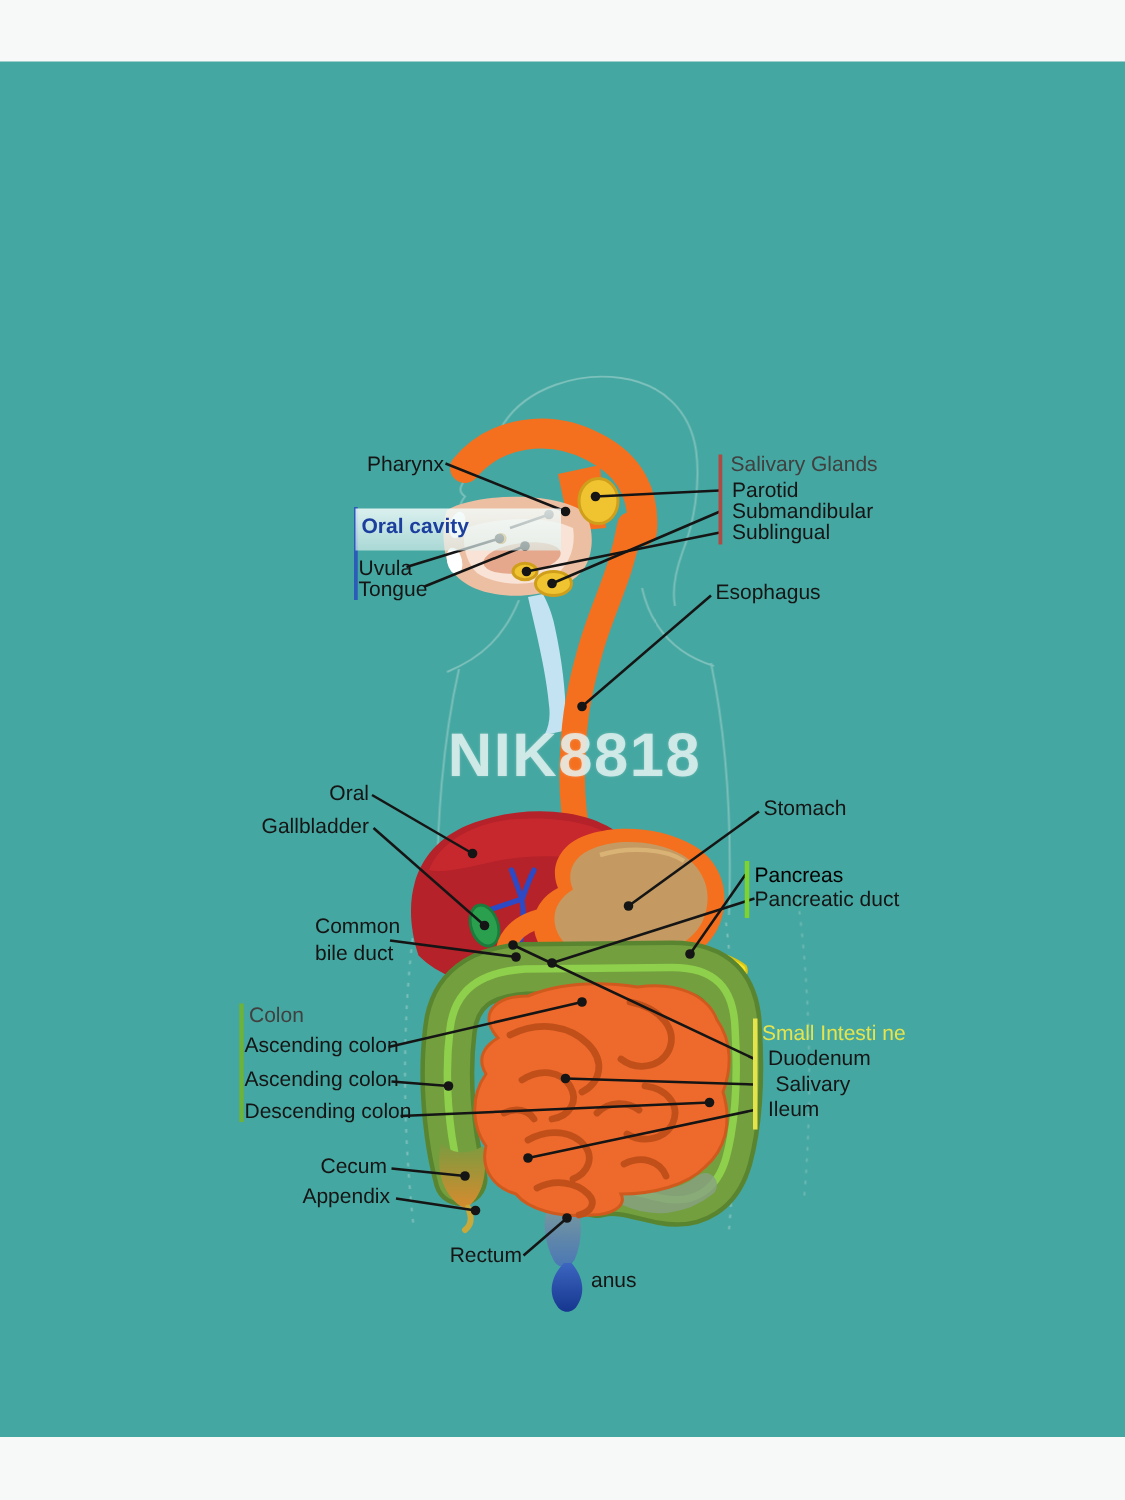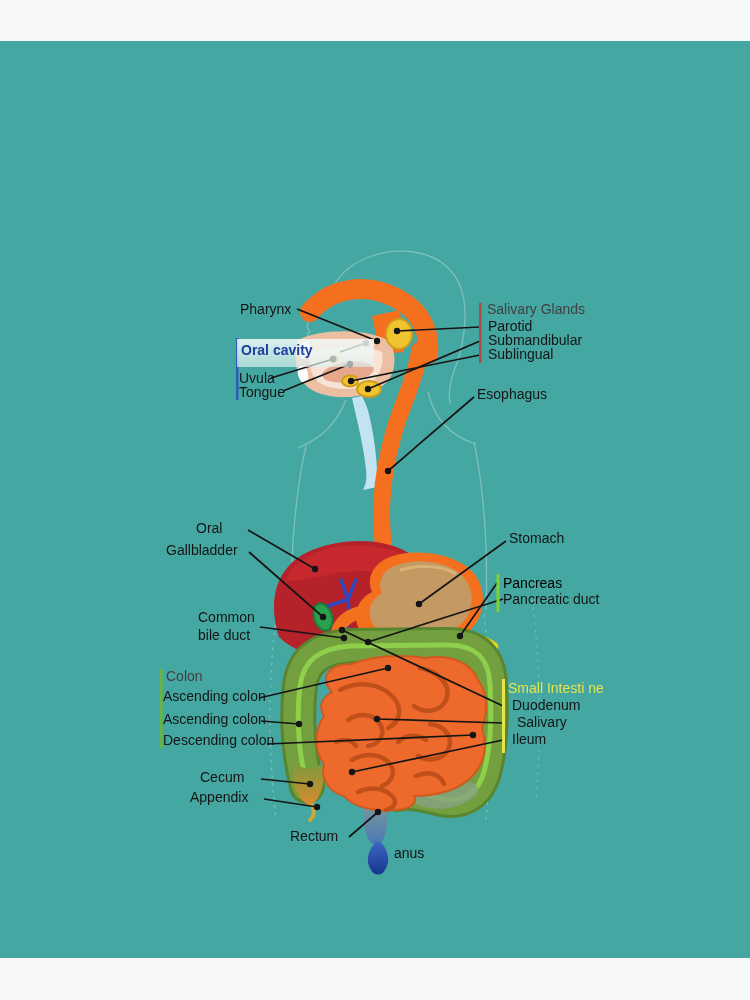--- a/index.html
+++ b/index.html
@@ -8,22 +8,22 @@
     background:#45a7a1;font-family:"Liberation Sans",sans-serif;
   }
   .strip{position:absolute;left:0;width:750px;background:#f7f8f8;}
   #strip-top{top:0;height:41px;}
   #strip-bottom{top:958px;height:42px;}
   svg{position:absolute;left:0;top:0;}
   .lbl{
     position:absolute;font-size:14px;line-height:1.12;color:#151515;
     white-space:nowrap;
   }
-  .r{}
-  .wrap{white-space:normal;line-height:1.25;}
+  .r{text-align:right;}
+  .wrap{white-space:normal;line-height:1.25;margin-left:12px;}
   #lbl-oral-cavity{color:#1c3f9e;font-weight:bold;}
   #band-oral{position:absolute;left:237px;top:339px;width:137px;height:28px;
     background:linear-gradient(180deg,rgba(244,252,251,.85),rgba(222,242,240,.66));}
   .ttl-salivary{color:#404040;}
   .ttl-pancreas{color:#000000;}
   .ttl-colon{color:#404040;}
   .ttl-si{color:#e6e44c;}
   #watermark{
     position:absolute;left:288px;top:480px;width:190px;text-align:center;
     font-size:41px;font-weight:600;letter-spacing:1px;
@@ -210,20 +210,21 @@
       <rect x="159.5" y="669" width="3" height="79" fill="#6cb33a"></rect>
       <rect x="502" y="679" width="3" height="74" fill="#e6e44c"></rect>
     </g>
   </svg>
 
   <div id="strip-top" class="strip"></div>
   <div id="strip-bottom" class="strip"></div>
 
   <div id="band-oral"></div>
 
+  <div id="watermark">NIK8818</div>
 
   <div class="lbl r" style="left:240px;top:302px;width:56px">Pharynx</div>
   <div class="lbl" id="lbl-oral-cavity" style="left:241px;top:343px">Oral cavity</div>
   <div class="lbl" style="left:239px;top:371px">Uvula</div>
   <div class="lbl" style="left:239px;top:385px">Tongue</div>
 
   <div class="lbl ttl-salivary" style="left:487px;top:302px">Salivary Glands</div>
   <div class="lbl" style="left:488px;top:319px">Parotid</div>
   <div class="lbl" style="left:488px;top:333px">Submandibular</div>
   <div class="lbl" style="left:488px;top:347px">Sublingual</div>

